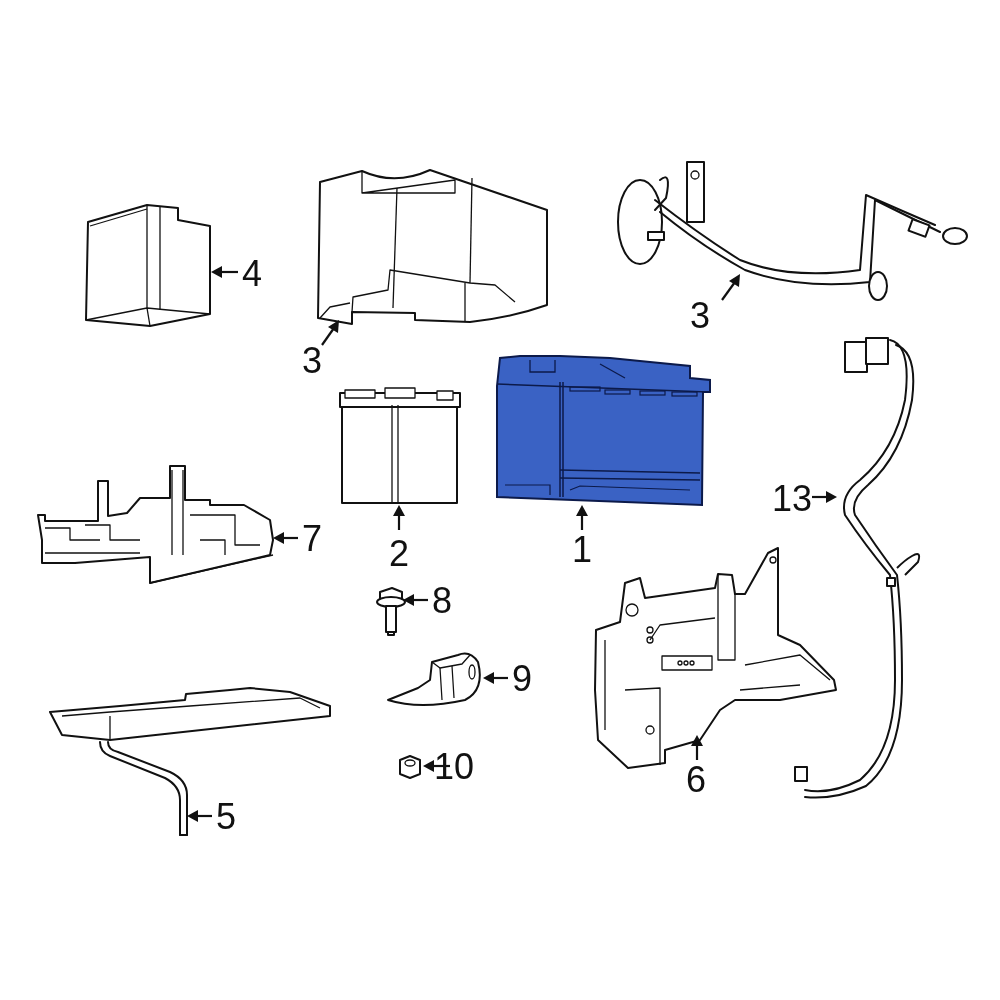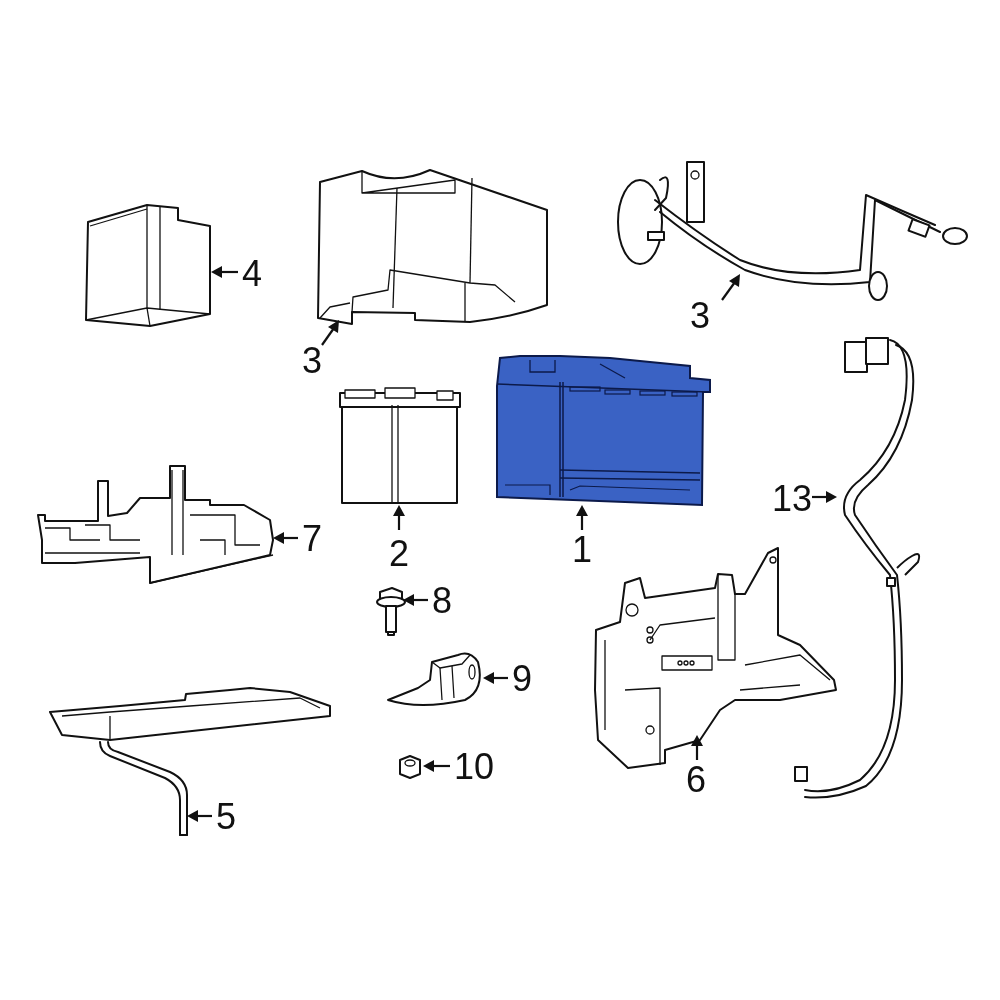--- a/index.html
+++ b/index.html
@@ -190,15 +190,15 @@
 
 <span class="callout" style="left:242px;top:256px;">4</span>
 <span class="callout" style="left:302px;top:343px;">3</span>
 <span class="callout" style="left:690px;top:298px;">3</span>
 <span class="callout" style="left:389px;top:536px;">2</span>
 <span class="callout" style="left:572px;top:532px;">1</span>
 <span class="callout" style="left:302px;top:521px;">7</span>
 <span class="callout" style="left:772px;top:481px;">13</span>
 <span class="callout" style="left:432px;top:583px;">8</span>
 <span class="callout" style="left:512px;top:661px;">9</span>
-<span class="callout" style="left:454px;top:749px;">10</span>
+<span class="callout" style="left:434px;top:749px;">10</span>
 <span class="callout" style="left:686px;top:762px;">6</span>
 <span class="callout" style="left:216px;top:799px;">5</span>
 
 </body></html>

